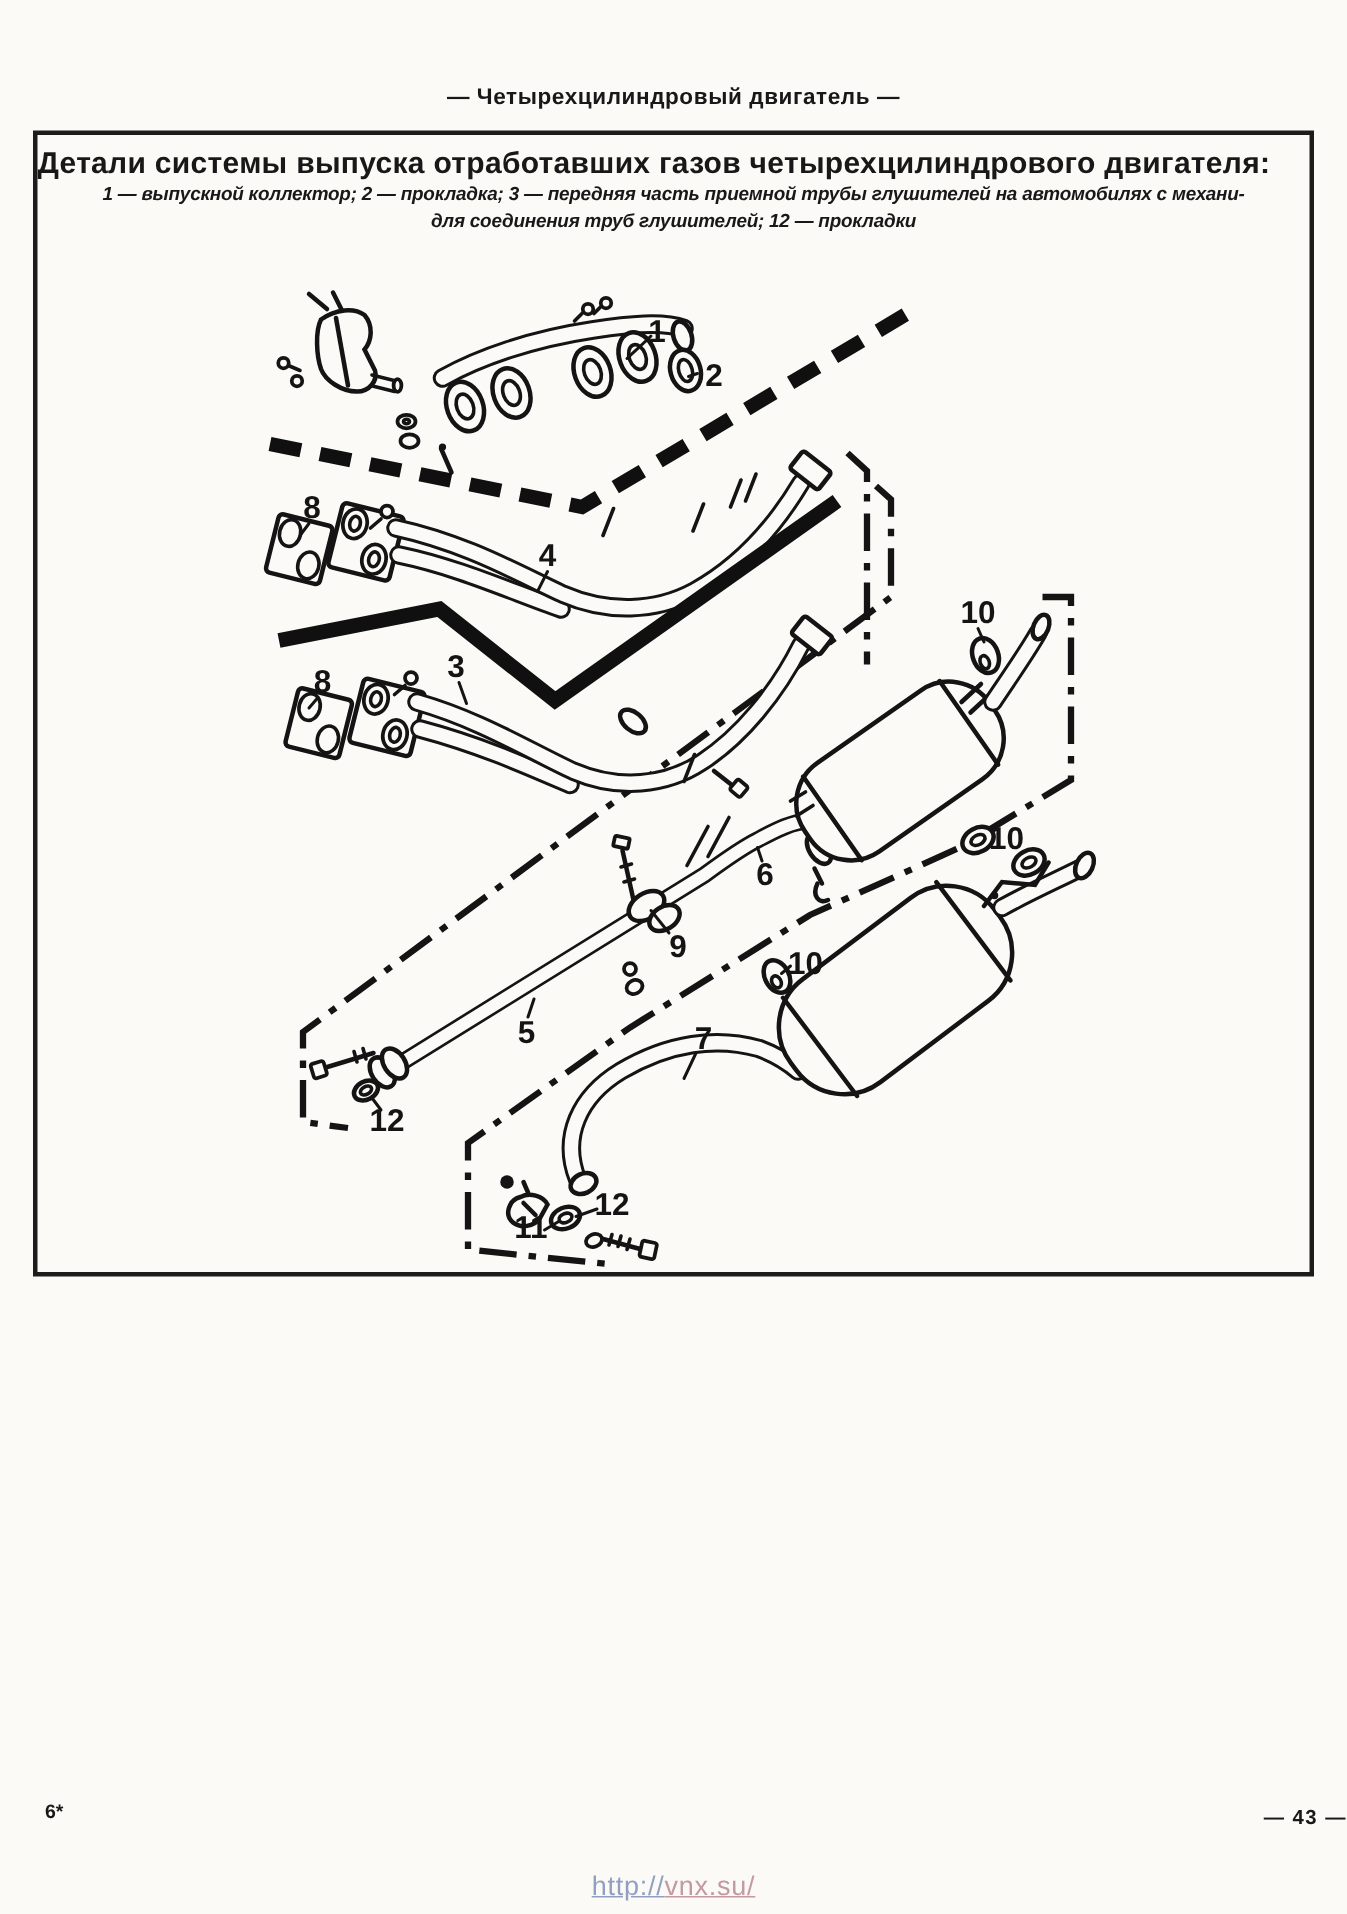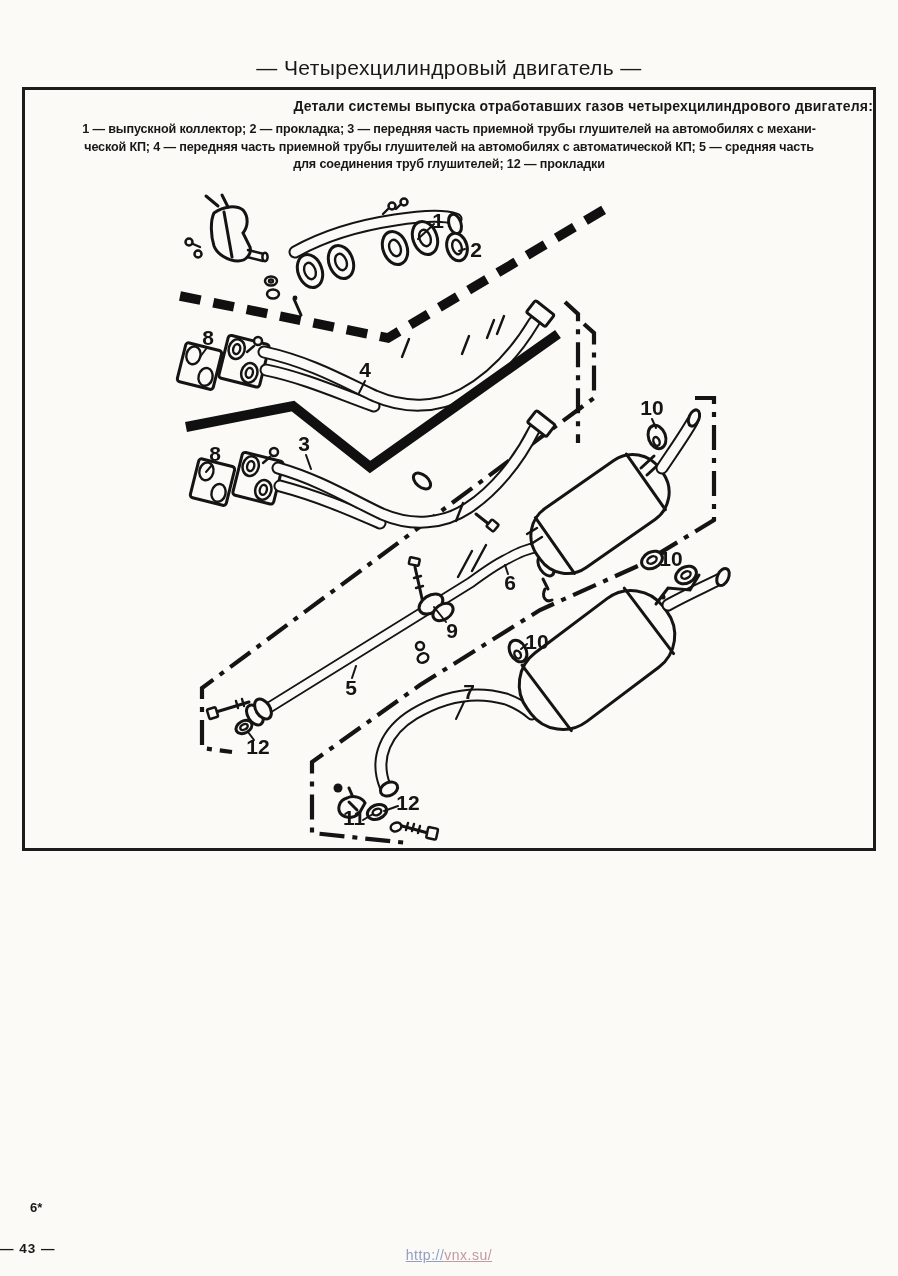--- a/index.html
+++ b/index.html
@@ -9,67 +9,66 @@
   html,body{margin:0;padding:0;}
   body{
     width:898px;height:1276px;position:relative;
     background:var(--paper);
     font-family:"Liberation Sans", sans-serif;
     color:var(--ink);
     overflow:hidden;
   }
   .page-header{
     position:absolute;top:56px;left:0;width:100%;
-    text-align:center;font-size:21px;font-weight:normal;letter-spacing:.4px;
+    text-align:center;font-size:15px;font-weight:bold;letter-spacing:.4px;
   }
   .figure-box{
     position:absolute;left:22px;top:87px;width:848px;height:758px;
     border:3px solid #1c1c1c;
   }
   .fig-title{
     position:absolute;top:8px;left:0;width:100%;
-    text-align:right;font-size:14px;font-weight:bold;letter-spacing:.2px;
+    text-align:left;font-size:20px;font-weight:bold;letter-spacing:.2px;
   }
   .legend{position:absolute;top:31px;left:0;width:100%;}
   .legend-line{
     width:100%;text-align:center;white-space:nowrap;
-    font-size:12.6px;font-weight:bold;
+    font-size:12.6px;font-weight:bold;font-style:italic;
     letter-spacing:-.15px;line-height:17.6px;
   }
   svg.diagram{position:absolute;left:0;top:0;}
   .plabel{font:bold 21px "Liberation Sans", sans-serif;fill:#141414;}
   .ldr{stroke:#141414;stroke-width:2;stroke-linecap:round;fill:none;}
   .tick{stroke:#141414;stroke-width:2.4;stroke-linecap:round;fill:none;}
   .tube-o{stroke:#141414;stroke-width:13;fill:none;stroke-linecap:round;}
   .tube-i{stroke:var(--paper);stroke-width:9;fill:none;stroke-linecap:round;}
   .thin-o{stroke:#141414;stroke-width:11.5;fill:none;stroke-linecap:round;}
   .thin-i{stroke:var(--paper);stroke-width:8;fill:none;stroke-linecap:round;}
   .part{fill:var(--paper);stroke:#141414;stroke-width:3;}
   .part2{fill:var(--paper);stroke:#141414;stroke-width:2.5;}
   .wire{fill:none;stroke:#141414;stroke-width:3;stroke-linecap:round;}
   .hole{fill:none;stroke:#141414;stroke-width:2.4;}
   .dashV{stroke:#101010;stroke-width:9.5;fill:none;stroke-dasharray:21 13;stroke-linejoin:miter;}
   .band{stroke:#101010;stroke-width:10;fill:none;stroke-linejoin:miter;}
   .cut{stroke:#141414;stroke-width:4.2;fill:none;stroke-dasharray:25 8 5 8;stroke-linecap:butt;stroke-linejoin:miter;}
   .footer-note{position:absolute;left:30px;top:1200px;font-size:13px;font-weight:bold;}
-  .page-num{position:absolute;left:0;top:1204px;width:100%;text-align:left;font-size:13.5px;font-weight:bold;letter-spacing:1px;margin-top:37px;}
-  .watermark{position:absolute;left:0;top:1247px;width:100%;text-align:center;font-size:14px;letter-spacing:.5px;}
+  .page-num{position:absolute;left:0;top:1204px;width:100%;text-align:right;font-size:13.5px;font-weight:bold;letter-spacing:1px;}
+  .watermark{position:absolute;left:0;top:1247px;width:100%;text-align:center;font-size:18px;letter-spacing:.5px;}
   .wm-proto{color:#919fc3;text-decoration:underline;}
   .wm-site{color:#c29aa0;text-decoration:underline;}
 </style>
 </head>
 <body>
 
 <div class="page-header">— Четырехцилиндровый двигатель —</div>
 
 <div class="figure-box">
   <div class="fig-title">Детали системы выпуска отработавших газов четырехцилиндрового двигателя:</div>
   <div class="legend">
     <div class="legend-line">1 — выпускной коллектор; 2 — прокладка; 3 — передняя часть приемной трубы глушителей на автомобилях с механи-</div>
-    <div class="legend-line">ческой КП; 4 — передняя часть приемной трубы глушителей на автомобилях с автоматической КП; 5 — средняя часть</div>
     <div class="legend-line">для соединения труб глушителей; 12 — прокладки</div>
   </div>
 </div>
 
 <svg class="diagram" width="898" height="1276" viewBox="0 0 898 1276" xmlns="http://www.w3.org/2000/svg">
 
   <g>
     <path class="cut" d="M565,302 L578,314 L578,443"></path>
     <path class="cut" d="M584,324 L594,333 L594,398 L202,688 L202,748 L232,752"></path>
     <path class="cut" d="M695,398 L714,398 L714,520 L640,565 L540,610 L420,685 L312,762 L312,833 L408,843"></path>

